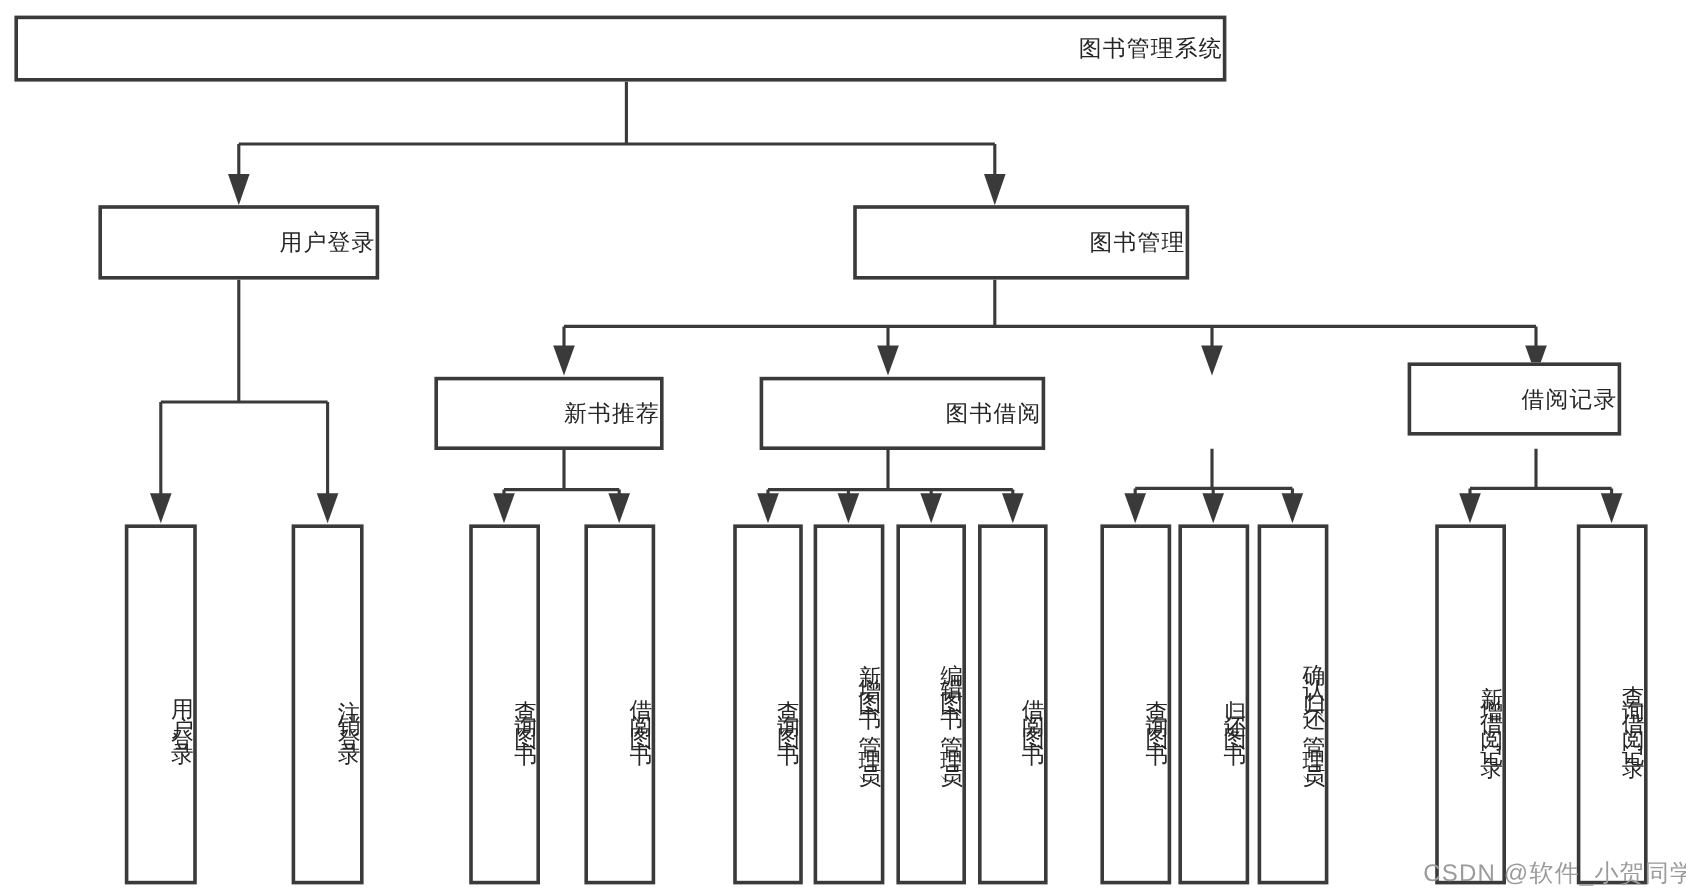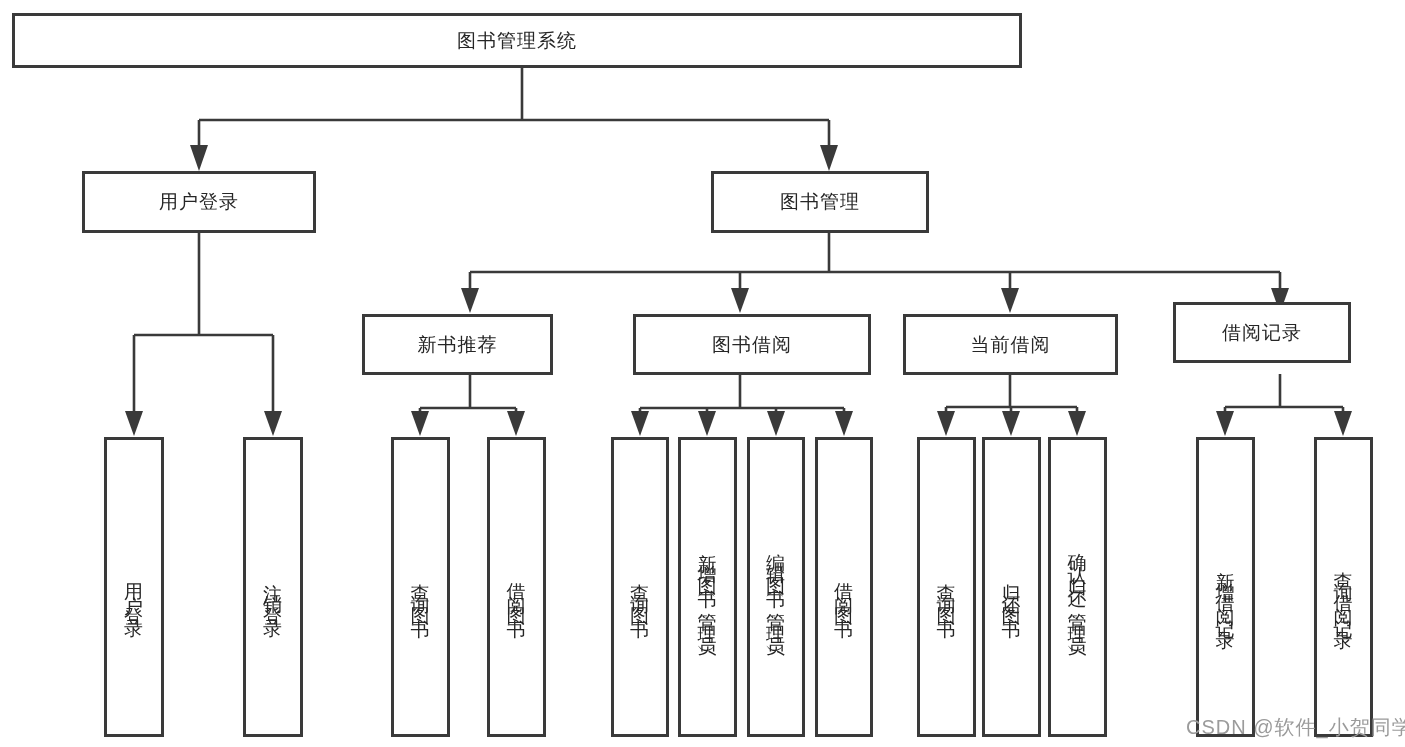--- a/index.html
+++ b/index.html
@@ -21,42 +21,42 @@
     width: 1405px; height: 747px;
     pointer-events: none;
   }
   .node {
     position: absolute;
     box-sizing: border-box;
     background: #ffffff;
     border: 3px solid #3a3a3a;
     display: flex;
     align-items: center;
-    justify-content: center;
+    justify-content: flex-end;
     color: #262626;
     font-size: 19px;
     letter-spacing: 1px;
     z-index: 2;
   }
   .leaf {
     font-size: 19px;
   }
   .vtext {
     writing-mode: vertical-rl;
     text-orientation: mixed;
     letter-spacing: 12px;
     line-height: 1;
     white-space: nowrap;
     padding-top: 10px;
   }
   
   .n-root   { left: 12px;  top: 13px;  width: 1010px; height: 55px; }
   
   .n-login  { left: 82px;  top: 171px; width: 234px; height: 62px; }
-  .n-mgmt   { left: 711px; top: 171px; width: 218px; height: 62px; }
+  .n-mgmt   { left: 711px; top: 171px; width: 280px; height: 62px; }
   
   .n-l3a { left: 362px;  top: 314px; width: 191px; height: 61px; }
   .n-l3b { left: 633px;  top: 314px; width: 238px; height: 61px; }
   .n-l3c { left: 903px;  top: 314px; width: 215px; height: 61px; }
   .n-l3d { left: 1173px; top: 302px; width: 178px; height: 61px; }
   
   .lf { top: 437px; height: 300px; }
   .lf0  { left: 104px;  width: 60px; }
   .lf1  { left: 243px;  width: 60px; }
   .lf2  { left: 391px;  width: 59px; }
@@ -139,23 +139,20 @@
   <div class="node n-mgmt">
     <span>图书管理</span>
   </div>
 
   <div class="node n-l3a">
     <span>新书推荐</span>
   </div>
   <div class="node n-l3b">
     <span>图书借阅</span>
   </div>
-  <div class="node n-l3c">
-    <span>当前借阅</span>
-  </div>
   <div class="node n-l3d">
     <span>借阅记录</span>
   </div>
 
   <div class="node leaf lf lf0">
     <span class="vtext">用户登录</span>
   </div>
   <div class="node leaf lf lf1">
     <span class="vtext">注销登录</span>
   </div>

